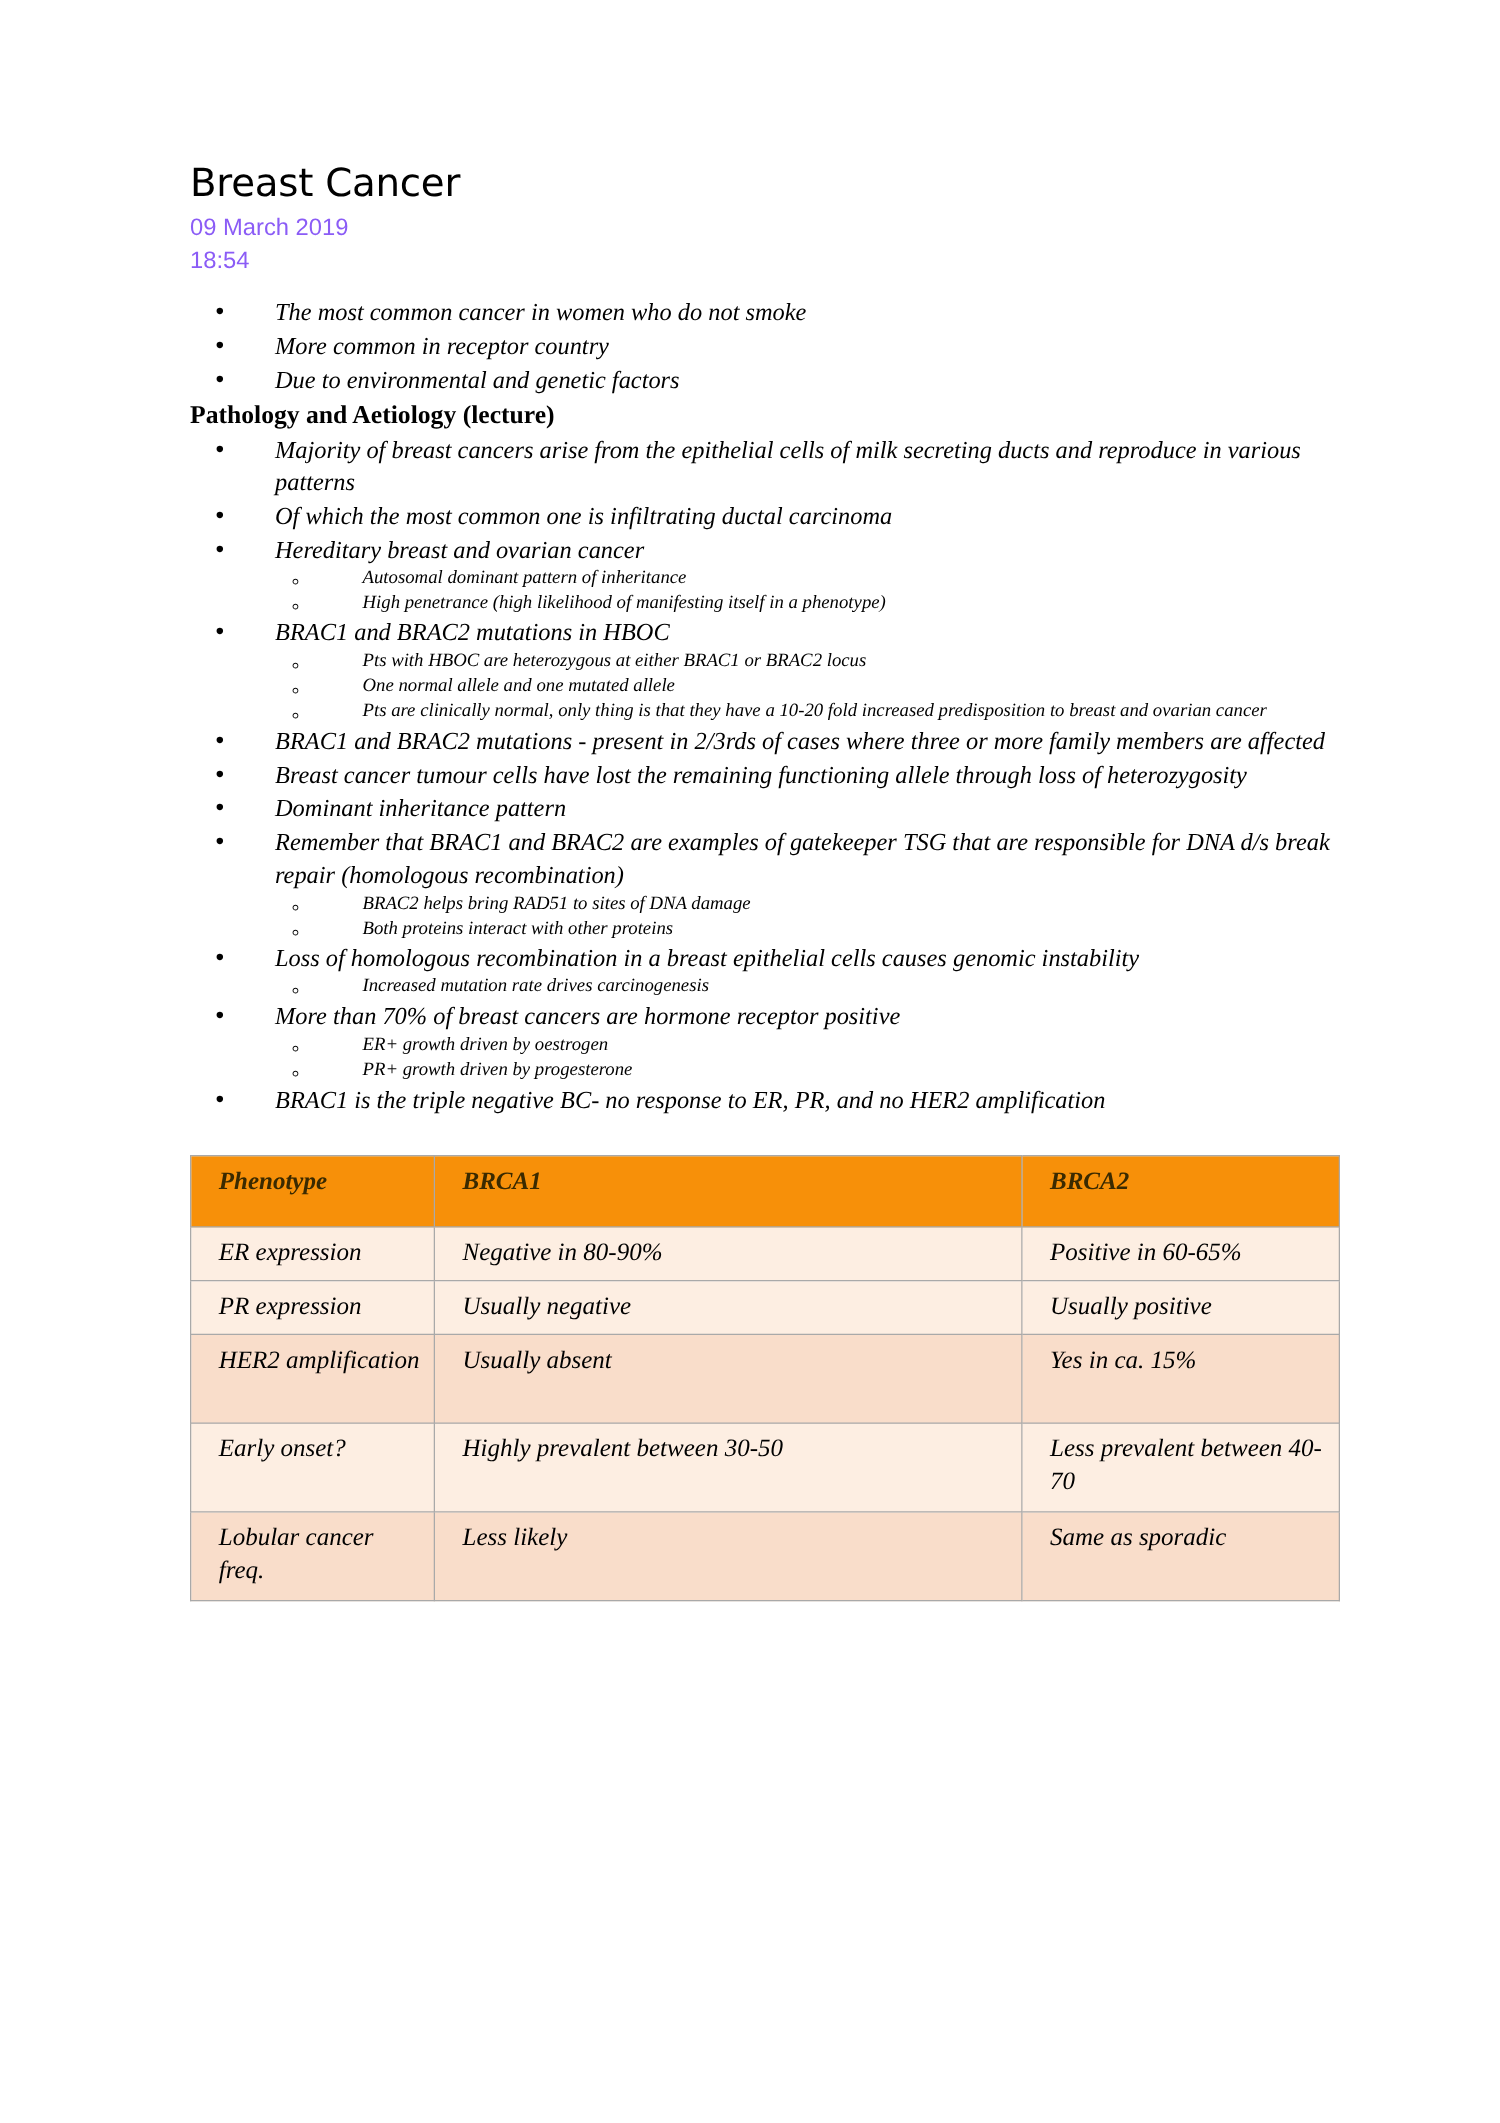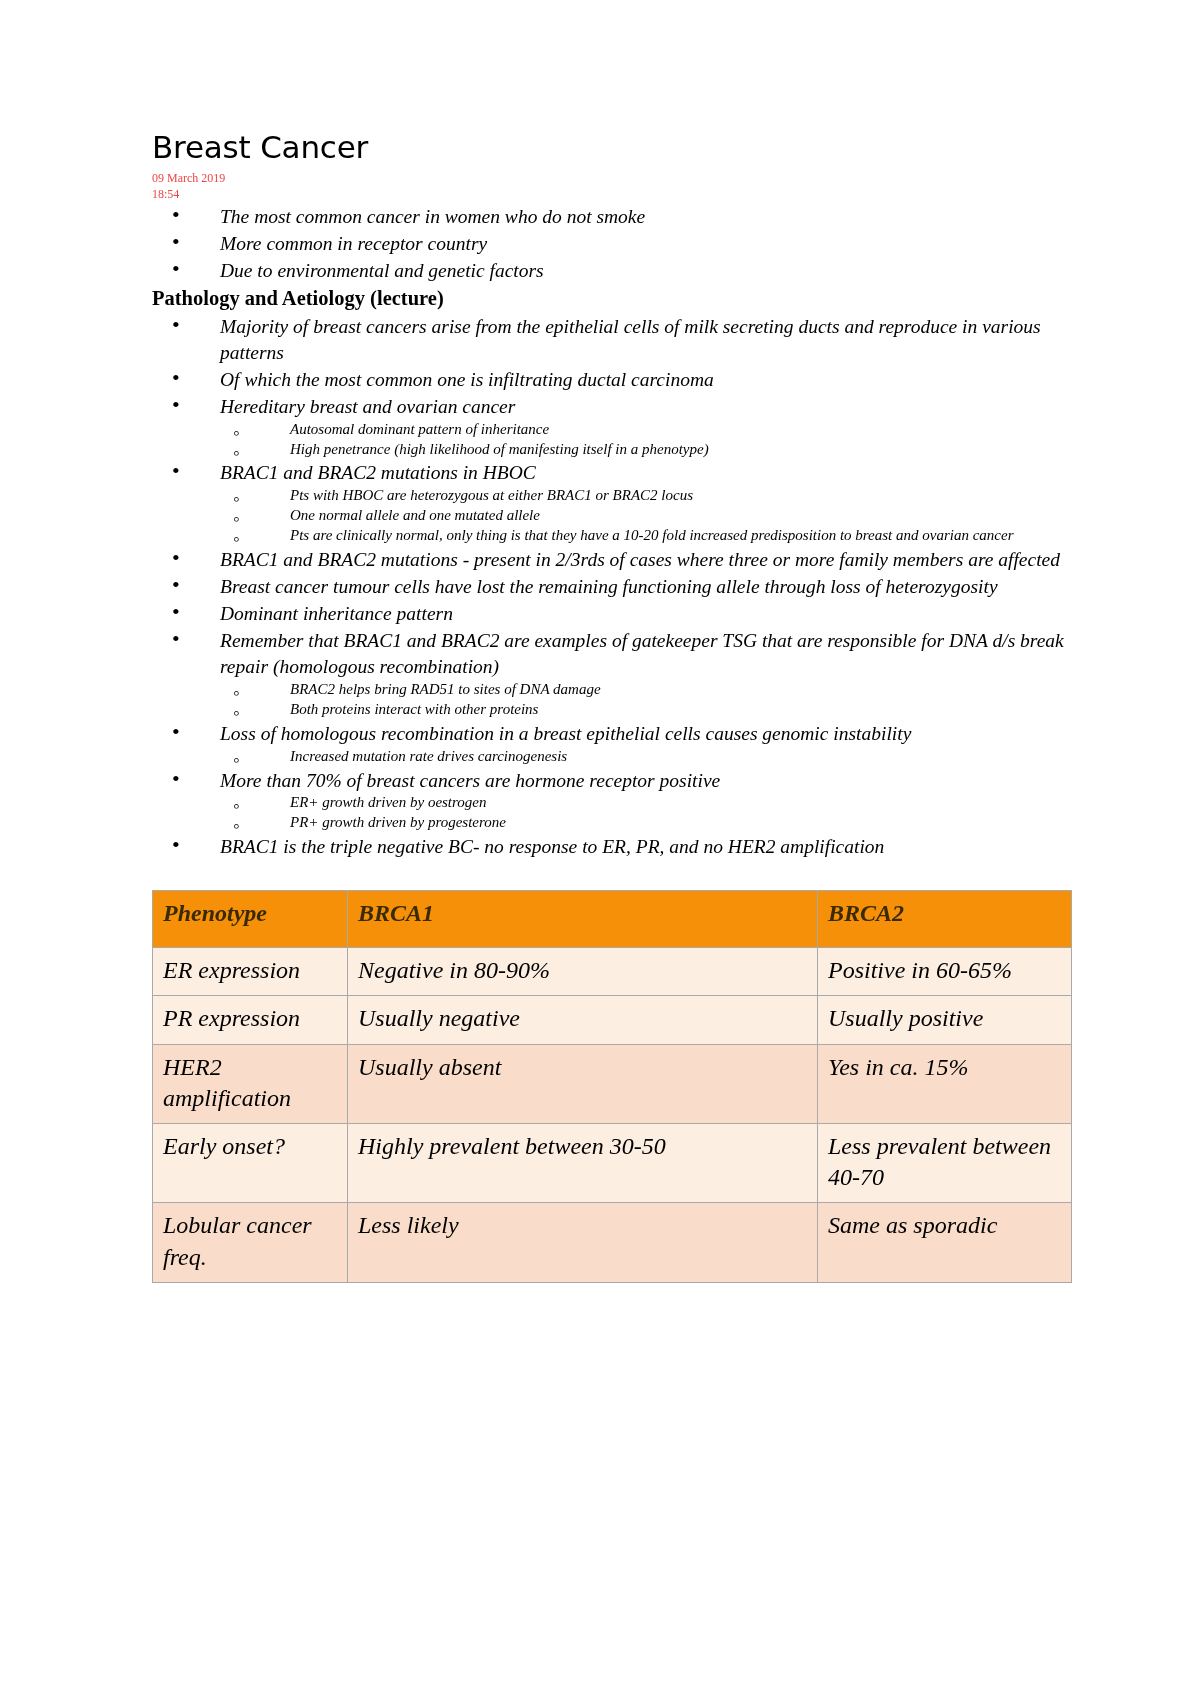--- a/index.html
+++ b/index.html
@@ -24,27 +24,27 @@
   }
   .doc-title {
     font-family: "DejaVu Sans", sans-serif;
     font-size: 31px;
     font-weight: 400;
     line-height: 1.1;
     margin: 0 0 6px 0;
     letter-spacing: -0.2px;
   }
   .doc-date, .doc-time {
-    font-family: Liberation Serif, serif;
-    font-size: 12px;
-    color: #ef4444;
+    font-family: Liberation Sans, sans-serif;
+    font-size: 19px;
+    color: #8b5cf6;
     line-height: 1.35;
     margin: 0;
   }
-  .doc-time { margin-bottom: 2px; }
+  .doc-time { margin-bottom: 17px; }
 
   ul.lvl1 {
     list-style: none;
     margin: 0;
     padding: 0;
   }
   ul.lvl1 > li {
     position: relative;
     padding-left: 68px;
     font-size: 19.5px;
@@ -92,22 +92,22 @@
   }
 
   table.phenotype {
     border-collapse: collapse;
     width: 919px;
     margin-top: 30px;
     table-layout: fixed;
   }
   table.phenotype th, table.phenotype td {
     border: 1px solid #a9a9a9;
-    padding: 7px 10px 9px 10px;
-    font-size: 24px;
+    padding: 7px 10px 9px 22px;
+    font-size: 20px;
     font-style: italic;
     vertical-align: top;
     line-height: 1.3;
   }
   table.phenotype th {
     background: #f79009;
     color: #3a2a00;
     font-weight: bold;
     font-style: italic;
     text-align: left;

